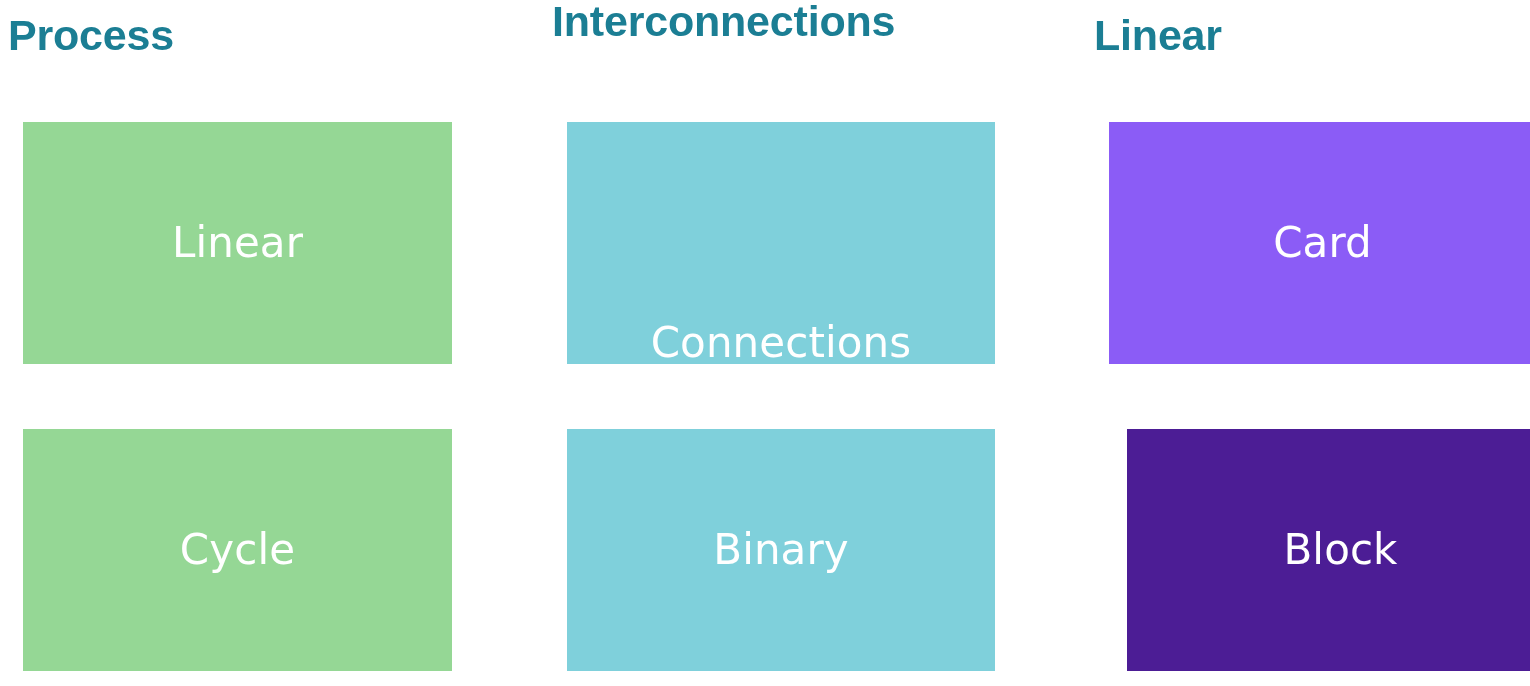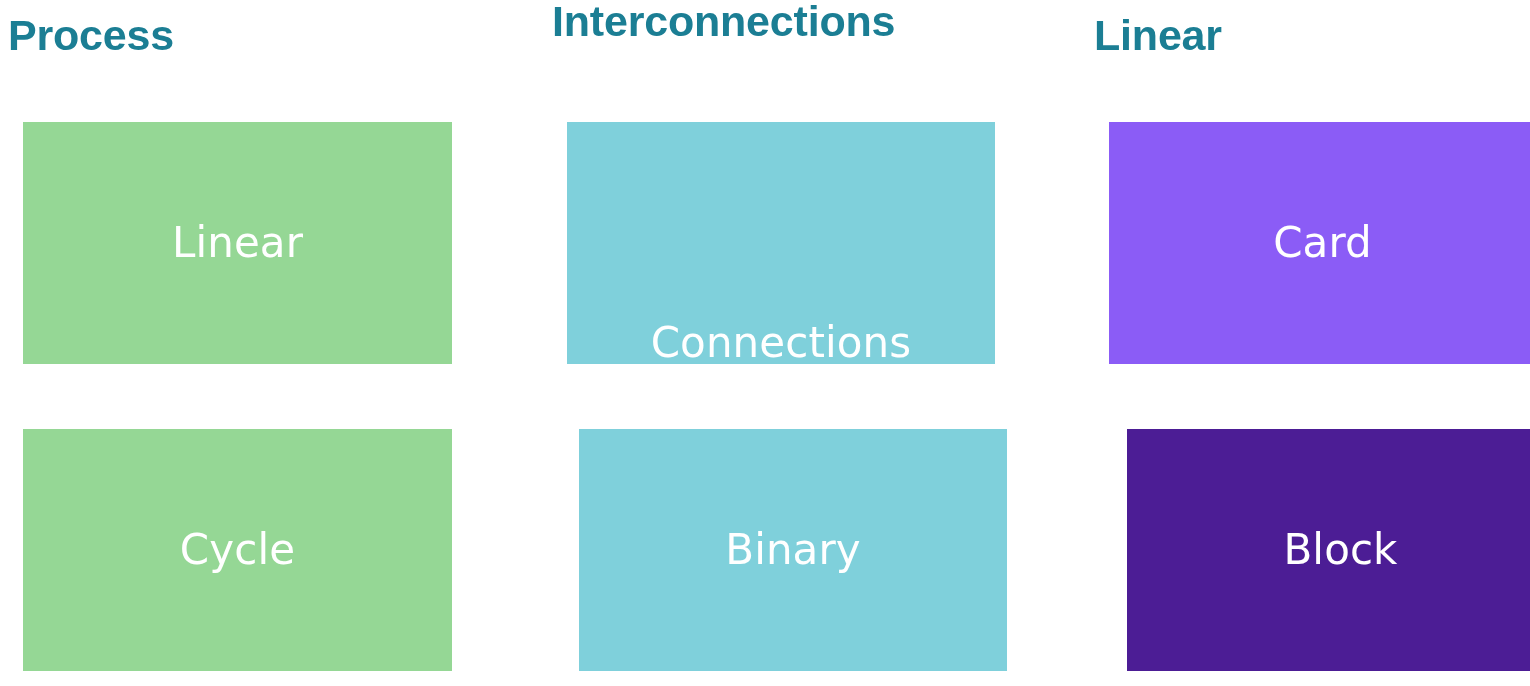--- a/index.html
+++ b/index.html
@@ -73,21 +73,21 @@
   </div>
 
   <div class="card" style="left:1094px; top:122px; width:427px; height:242px; background:#8b5cf6;">
     <span class="card-label">Card</span>
   </div>
 
   <div class="card" style="left:8px; top:429px; width:429px; height:242px; background:#95D795;">
     <span class="card-label">Cycle</span>
   </div>
 
-  <div class="card" style="left:564px; top:429px; width:428px; height:242px; background:#7FD0DB;">
+  <div class="card" style="left:552px; top:429px; width:428px; height:242px; background:#7FD0DB;">
     <span class="card-label">Binary</span>
   </div>
 
   <div class="card" style="left:1112px; top:429px; width:427px; height:242px; background:#4c1d95;">
     <span class="card-label">Block</span>
   </div>
 
 </div>
 
 </body></html>

